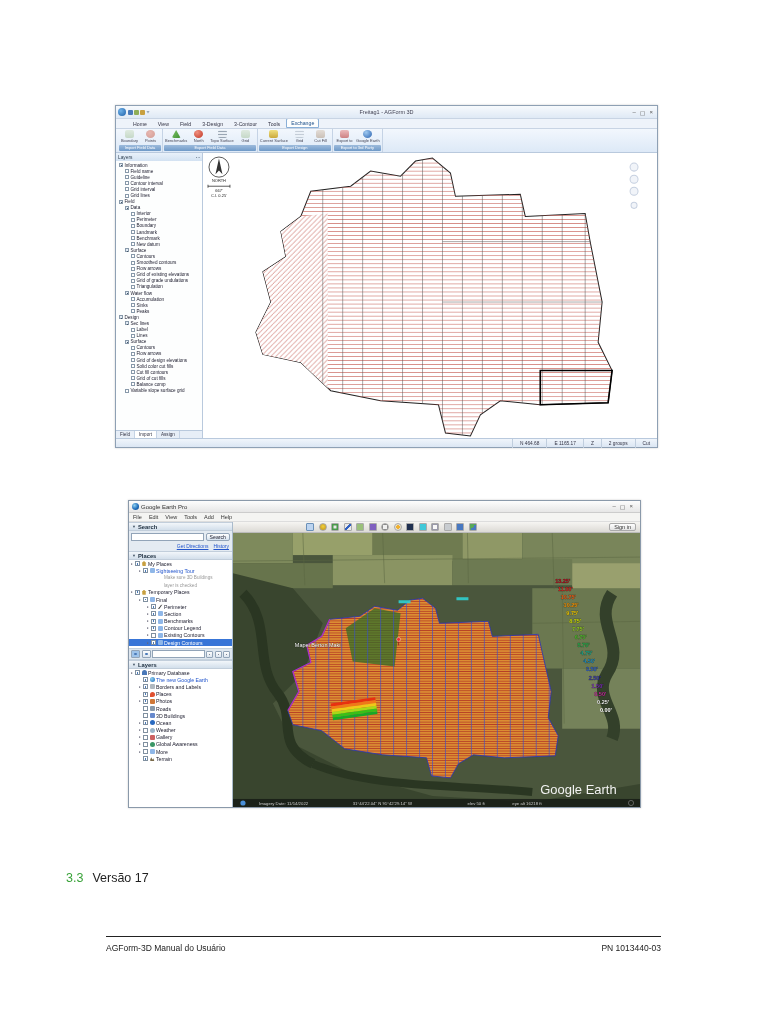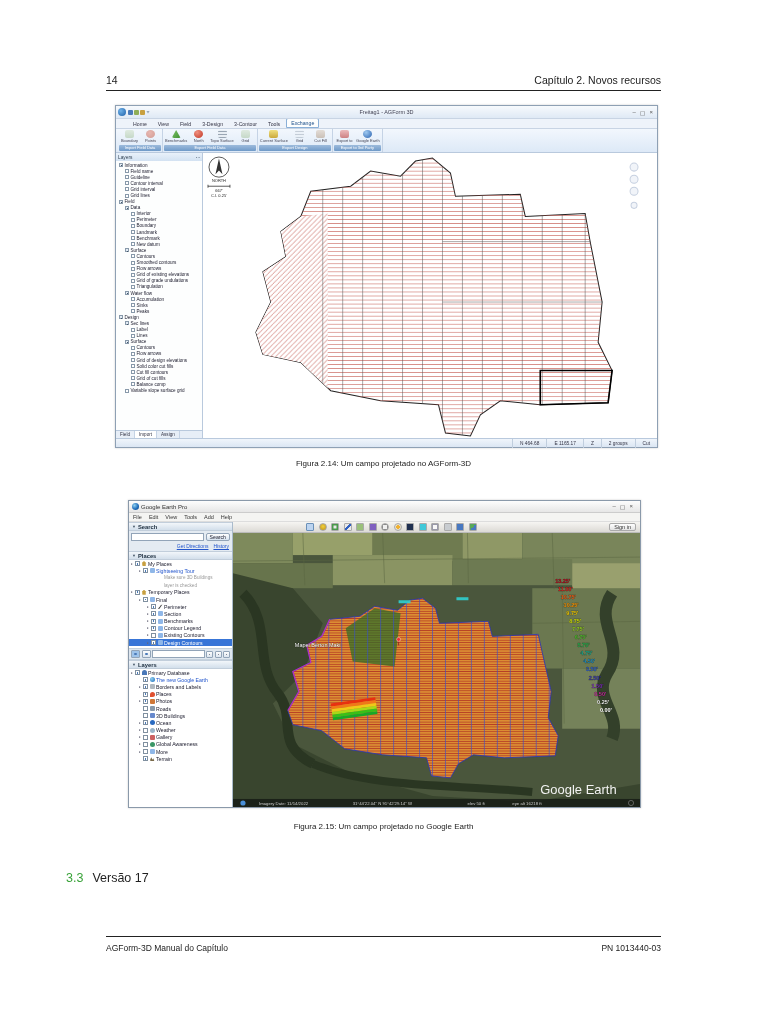--- a/index.html
+++ b/index.html
@@ -130,24 +130,20 @@
   .ge-signin{margin-left:auto;margin-right:4px;font-size:5.5px;color:#333;background:linear-gradient(#fff,#e2e2e2);border:1px solid #aaa;border-radius:2px;padding:0 4px;height:8px;line-height:7px}
   .ge-map{flex:1;position:relative;background:#42503a;min-height:0}
   .ge-map svg{position:absolute;inset:0;width:100%;height:100%}
   .lg{font-size:5.5px;font-weight:bold;paint-order:stroke;stroke:rgba(0,0,0,.45);stroke-width:.5px}
 </style>
 </head>
 <body>
 
 <div class="page">
 
-  <div class="doc-header">
-    <span>14</span>
-    <span>Capítulo 2. Novos recursos</span>
-  </div>
 
   <div class="ag">
     <div class="ag-title">
       <span class="ag-logo"></span>
       <span class="qat">
         <span class="q1"></span>
         <span class="q2"></span>
         <span class="q3"></span>
         <span class="q4"></span>
       </span>
@@ -530,21 +526,20 @@
 
         <span class="ag-seg">Z</span>
 
         <span class="ag-seg">2 groups</span>
 
         <span class="ag-seg">Cut</span>
 
     </div>
   </div>
 
-  <div class="caption" id="cap1">Figura 2.14: Um campo projetado no AGForm-3D</div>
 
   <div class="ge">
     <div class="ge-title">
       <span class="ge-globe"></span>
       <span>Google Earth Pro</span>
       <span class="winctrl">
         <span>–</span>
         <span>▢</span>
         <span>×</span>
       </span>
@@ -918,25 +913,24 @@
               <text x="235" y="271" font-size="4.3" fill="#cccccc">elev   50 ft</text>
               <text x="280" y="271" font-size="4.3" fill="#cccccc">eye alt  16218 ft</text>
               <circle cx="399" cy="269" r="2.6" fill="none" stroke="#888" stroke-width="0.6"></circle>
             </g>
           </svg>
         </div>
       </div>
     </div>
   </div>
 
-  <div class="caption" id="cap2">Figura 2.15: Um campo projetado no Google Earth</div>
 
   <div class="sec-head">
     <span class="sec-num">3.3</span><span>Versão 17</span>
   </div>
 
 
   <div class="doc-footer">
-    <span>AGForm-3D Manual do Capítulo</span>
+    <span>AGForm-3D Manual do Usuário</span>
     <span>PN 1013440-03</span>
   </div>
 
 </div>
 
 </body></html>

